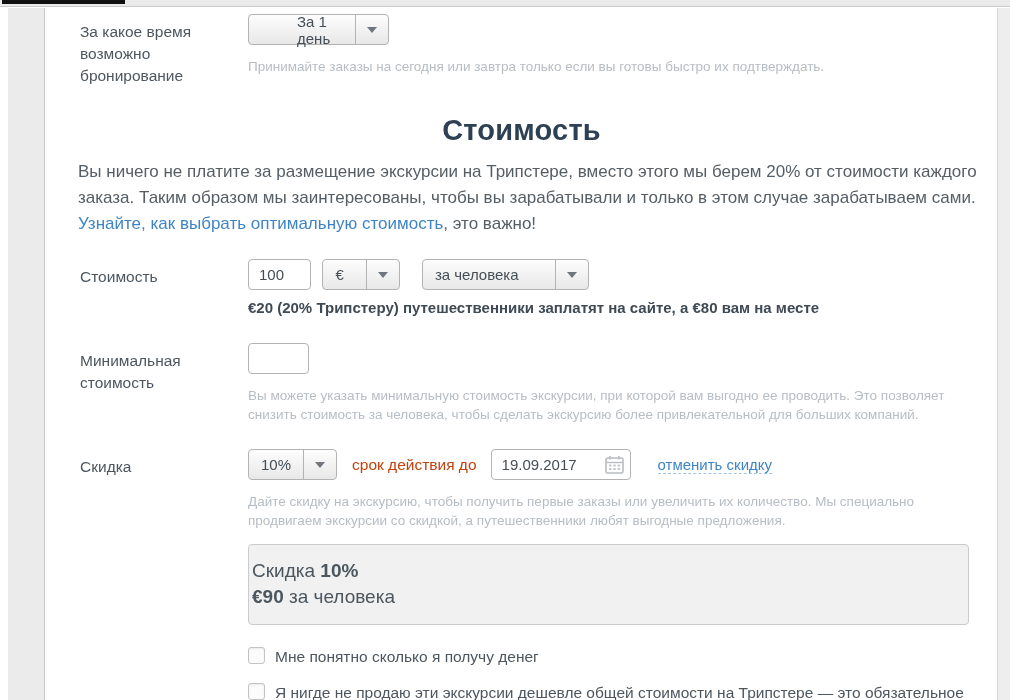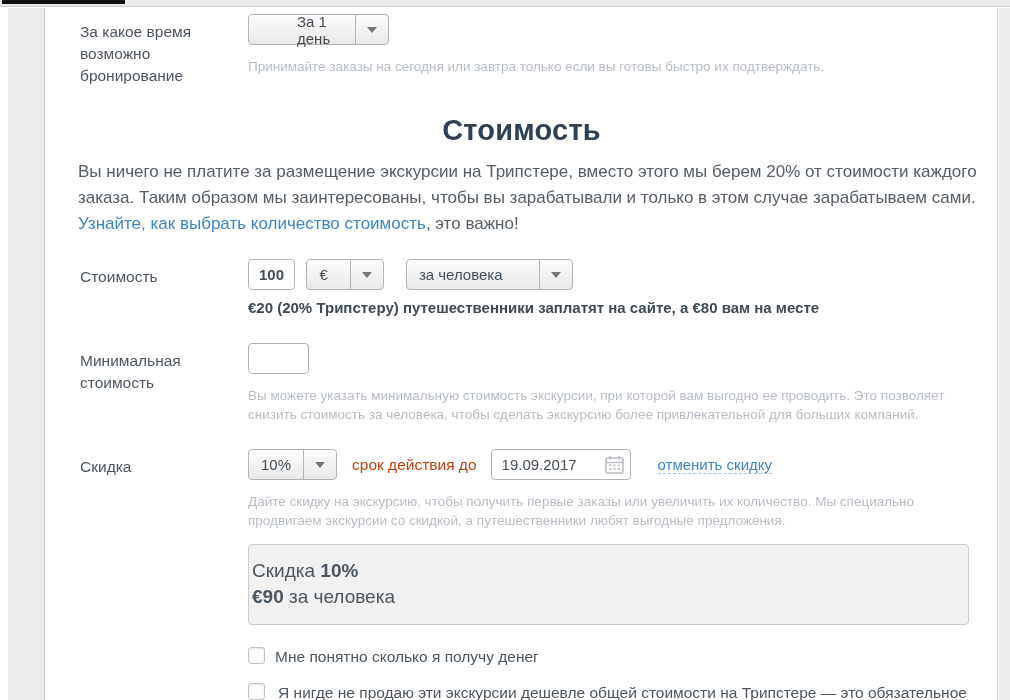--- a/index.html
+++ b/index.html
@@ -60,21 +60,21 @@
   .cal-icon { position: absolute; right: 7px; top: 6px; width: 19px; height: 19px; }
 
   
   .summary-box { margin-top: 14px; width: 721px; border: 1px solid #c9cccf;
     border-radius: 4px; background: #f1f1f1; padding: 13px 18px 14px 3px; }
   .summary-line { font-size: 19px; line-height: 26px; color: #4c565e; }
   .summary-note { font-size: 14px; color: #5b636b; margin-top: 9px; }
   b { font-weight: bold; }
 
   
-  .check-row { display: flex; align-items: flex-start; margin-top: 21px; text-align: center; }
+  .check-row { display: flex; align-items: flex-start; margin-top: 21px; }
   .checkbox { width: 17px; height: 17px; flex: 0 0 auto; border: 1px solid #c3c3c3;
     border-radius: 3px; background: #fcfcfc; box-shadow: inset 0 1px 2px rgba(0,0,0,0.08);
     margin-top: 1px; cursor: pointer; }
   .check-label { font-size: 15.5px; line-height: 21px; color: #4d565f; margin-left: 10px;
     max-width: 695px; }
 </style>
 </head>
 <body>
 
 <div class="top-strip"></div>
@@ -92,27 +92,27 @@
         <span class="arrow-box">
             <span class="tri-down"></span>
           </span>
       </div>
       <div class="helper">Принимайте заказы на сегодня или завтра только если вы готовы быстро их подтверждать.</div>
     </div>
   </div>
 
   <h1 class="section-heading">Стоимость</h1>
 
-  <p class="intro"><span>Вы ничего не платите за размещение экскурсии на Трипстере, вместо этого мы берем 20% от стоимости каждого заказа. Таким образом мы заинтересованы, чтобы вы зарабатывали и только в этом случае зарабатываем сами. </span><a class="link">Узнайте, как выбрать количество стоимость</a><span>, это важно!</span></p>
+  <p class="intro"><span>Вы ничего не платите за размещение экскурсии на Трипстере, вместо этого мы берем 20% от стоимости каждого заказа. Таким образом мы заинтересованы, чтобы вы зарабатывали и только в этом случае зарабатываем сами. </span><a class="link">Узнайте, как выбрать оптимальную стоимость</a><span>, это важно!</span></p>
 
   <div class="row" style="margin-top:22px;">
     <div class="row-label">Стоимость</div>
     <div class="row-body">
       <div>
-        <input class="text-input" style="width: 47px; font-weight: bold;" value="100">
+        <input class="text-input" style="width: 63px;" value="100">
         <div class="select" style="margin-left:7px;">
           <span class="val" style="min-width:43px;">€</span>
           <span class="arrow-box">
               <span class="tri-down"></span>
             </span>
         </div>
         <div class="select" style="margin-left:17px; width:167px;">
           <span class="val" style="flex:1;">за человека</span>
           <span class="arrow-box">
               <span class="tri-down"></span>

